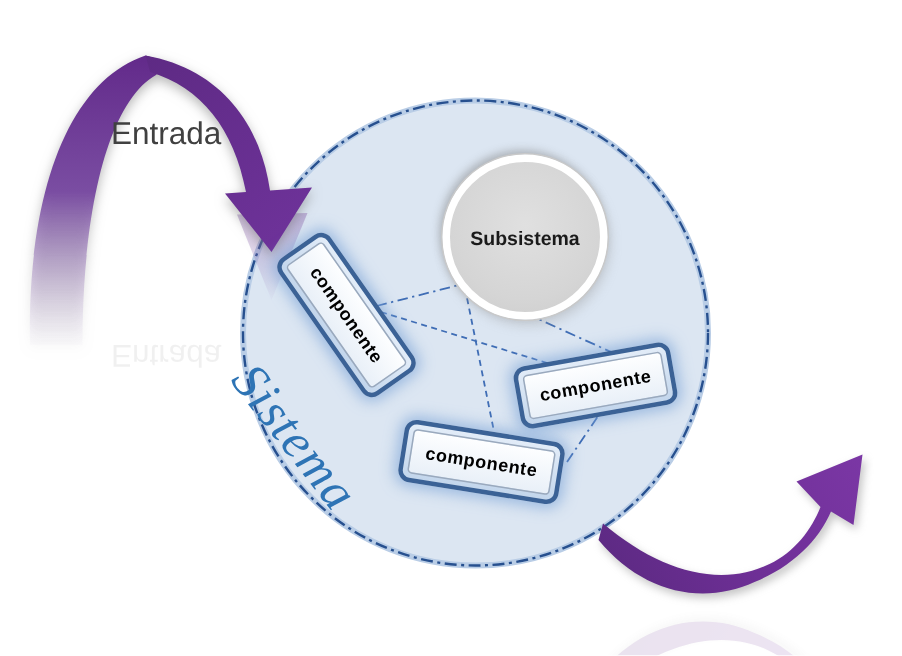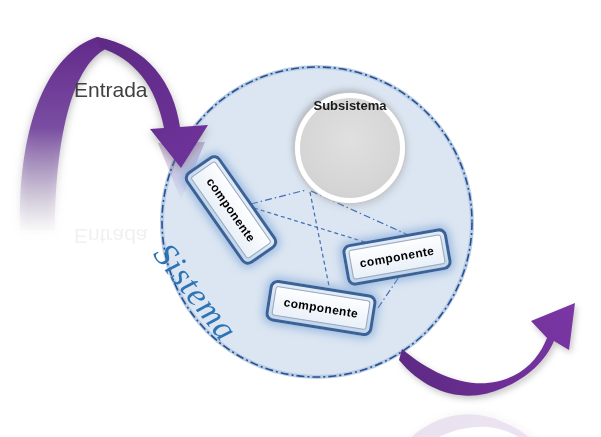--- a/index.html
+++ b/index.html
@@ -10,26 +10,26 @@
   #diagram-svg{position:absolute;left:0;top:0;}
   .label{position:absolute;color:#404040;font-size:21px;white-space:nowrap;}
   .label-ghost{opacity:.07;transform:scaleY(-1);}
   .sistema{
     position:absolute;left:176px;top:236px;
     font-family:"Liberation Serif",serif;font-style:italic;
     font-size:34px;color:#2e74b5;letter-spacing:1px;
     transform:rotate(52deg);transform-origin:0 0;white-space:nowrap;
   }
   .subsistema{
-    position:absolute;left:295px;top:93px;width:110px;height:110px;
+    position:absolute;left:295px;top:103px;width:110px;height:110px;
     box-sizing:border-box;border-radius:50%;
     background:radial-gradient(circle at 50% 42%,#e0e0e0 0%,#d5d5d5 65%,#cbcbcb 100%);
     border:5px solid #ffffff;
     box-shadow:0 0 0 1px #c9c9c9,-2px -3px 6px rgba(120,120,120,.45),2px 4px 7px rgba(150,150,150,.35);
-    display:flex;align-items:flex-start;justify-content:center;
+    display:flex;align-items:center;justify-content:center;
     font-weight:bold;font-size:13px;color:#1a1a1a;
   }
   .component{
     position:absolute;box-sizing:border-box;
     border:3px solid #3b6296;border-radius:8px;padding:3px;
     background:linear-gradient(180deg,#e2ecf8 0%,#c3d6ec 100%);
     box-shadow:0 0 9px 3px rgba(125,165,215,.65);
     display:flex;
   }
   .component-inner{

